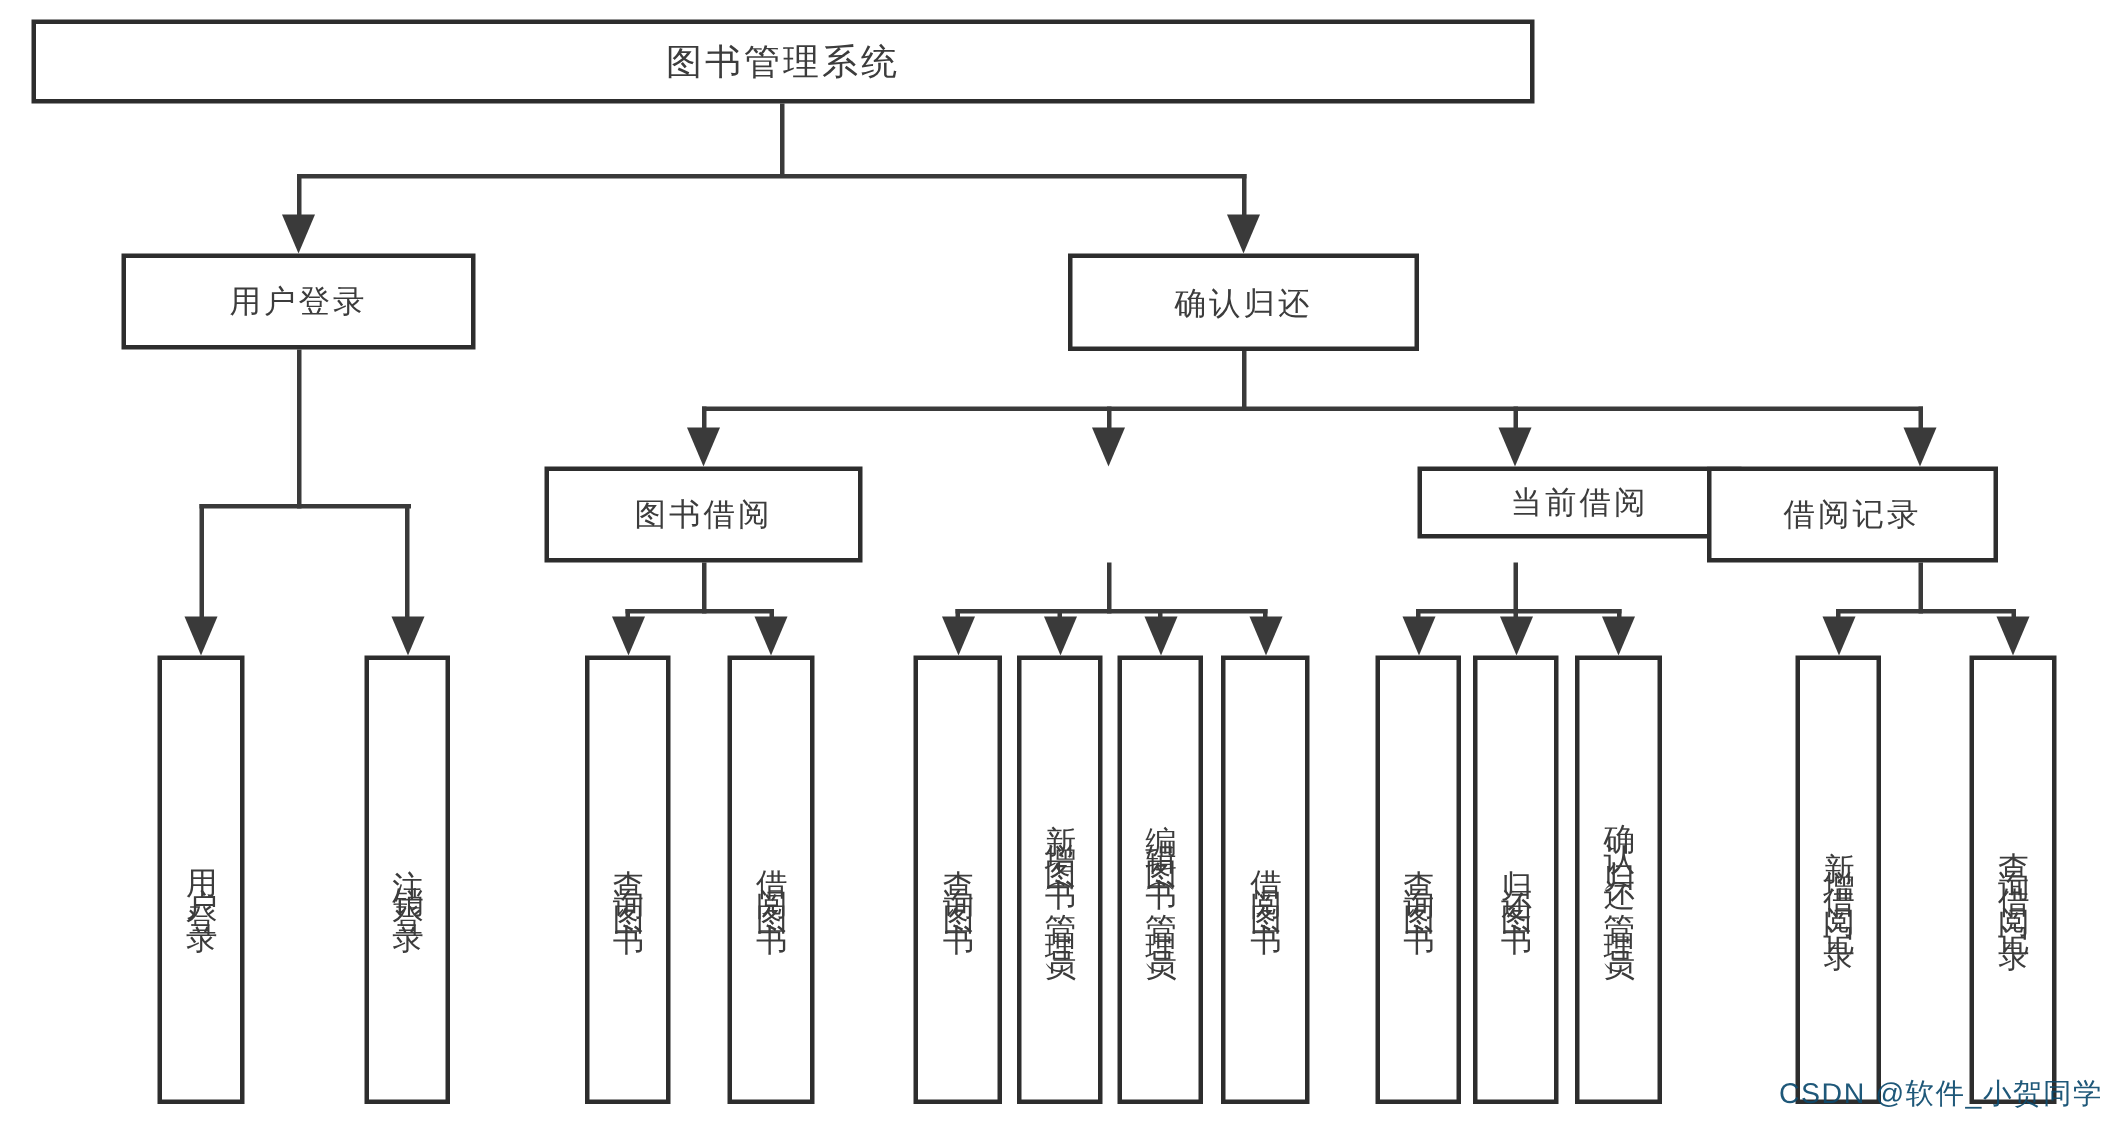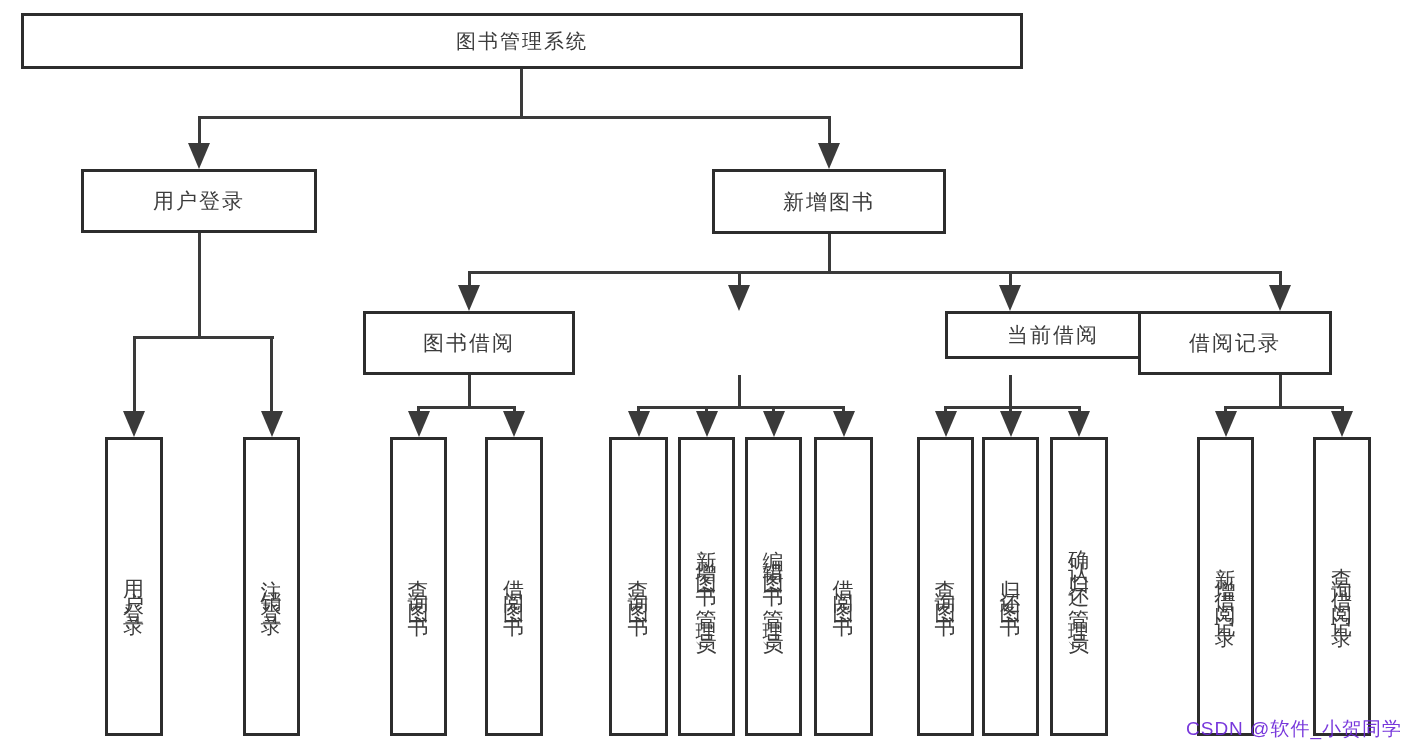--- a/index.html
+++ b/index.html
@@ -5,50 +5,50 @@
   html,body{margin:0;padding:0;background:#ffffff;}
   .canvas{
     position:relative;width:1405px;height:747px;background:#ffffff;overflow:hidden;
     font-family:"Liberation Sans","DejaVu Sans",sans-serif;color:#3c3c3c;
   }
   .box{
     position:absolute;box-sizing:border-box;border:3px solid #2d2d2d;background:#ffffff;
     display:flex;align-items:center;justify-content:center;
   }
   .box .lbl{font-size:21px;letter-spacing:2px;white-space:nowrap;color:#3c3c3c;}
-  .root .lbl{font-size:20px;}
+  .root .lbl{font-size:24px;}
   .vbox .lbl{
     writing-mode:vertical-rl;text-orientation:upright;
     font-size:21px;letter-spacing:12px;line-height:1;white-space:nowrap;
   }
   .ln{position:absolute;background:#3a3a3a;}
   .ar{
     position:absolute;width:0;height:0;
     border-left:11px solid transparent;border-right:11px solid transparent;
     border-top:26px solid #3a3a3a;
   }
   .wm{
     position:absolute;left:1186px;top:716px;z-index:5;
-    font-size:19px;letter-spacing:1px;color:#6d28d9;opacity:.92;white-space:nowrap;
+    font-size:19px;letter-spacing:1px;color:#0c4a6e;opacity:.92;white-space:nowrap;
   }
 </style>
 </head>
 <body>
 
 <div class="canvas">
 
   <div class="box root" style="left:21px;top:13px;width:1002px;height:56px">
     <span class="lbl">图书管理系统</span>
   </div>
 
   <div class="box" style="left:81px;top:169px;width:236px;height:64px">
     <span class="lbl">用户登录</span>
   </div>
   <div class="box" style="left:712px;top:169px;width:234px;height:65px">
-    <span class="lbl">新增图书</span>
+    <span class="lbl">确认归还</span>
   </div>
 
   <div class="box" style="left:363px;top:311px;width:212px;height:64px">
     <span class="lbl">图书借阅</span>
   </div>
   <div class="box" style="left:945px;top:311px;width:216px;height:48px">
     <span class="lbl">当前借阅</span>
   </div>
   <div class="box" style="left:1138px;top:311px;width:194px;height:64px">
     <span class="lbl">借阅记录</span>

